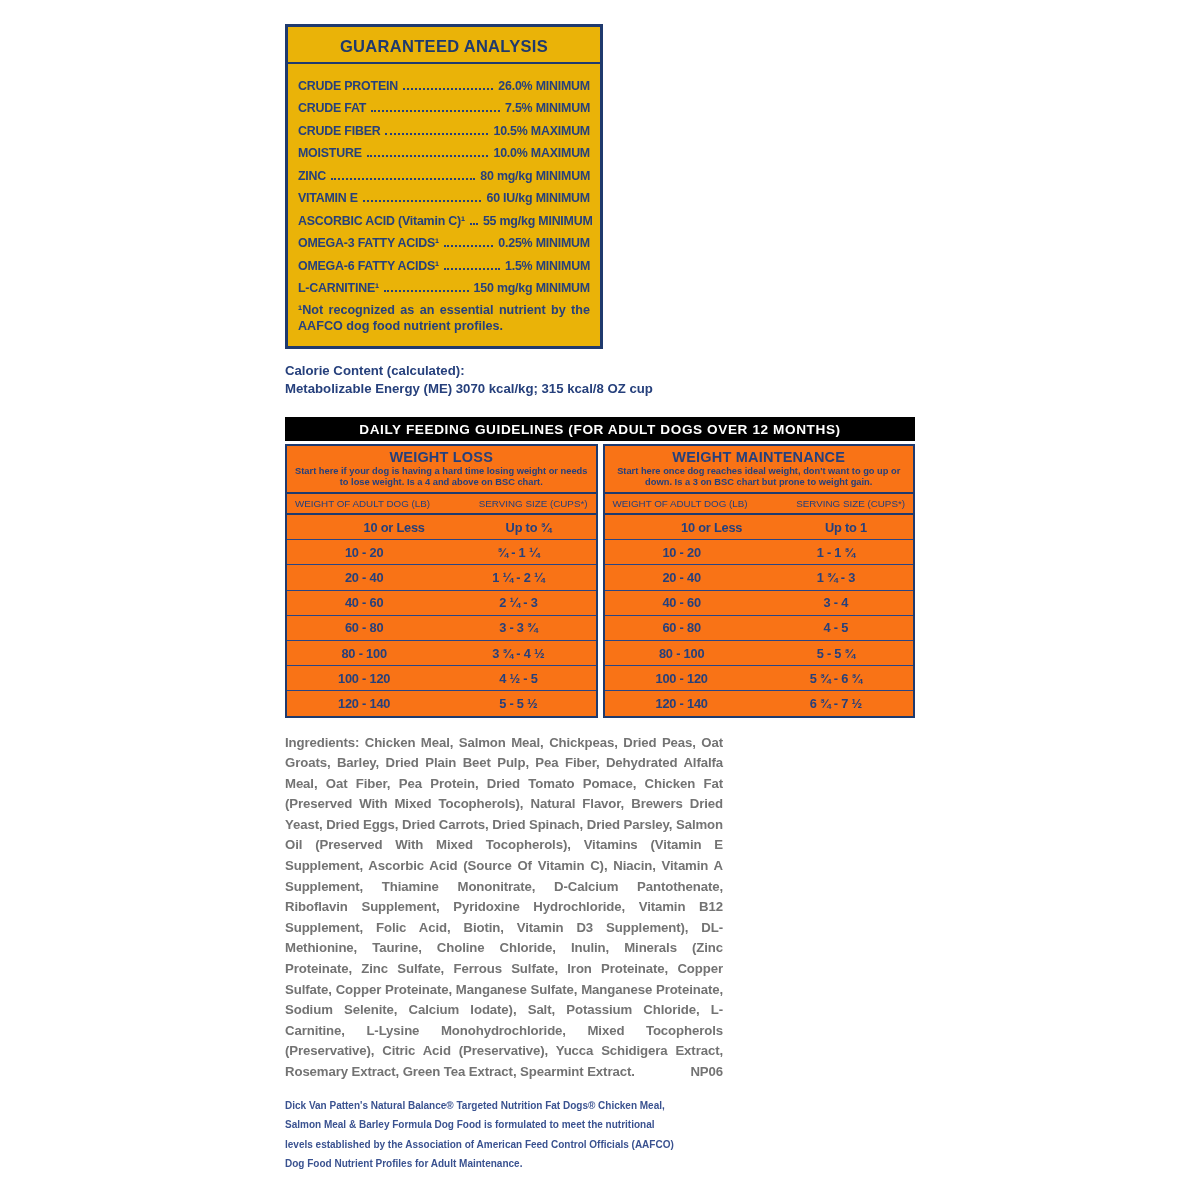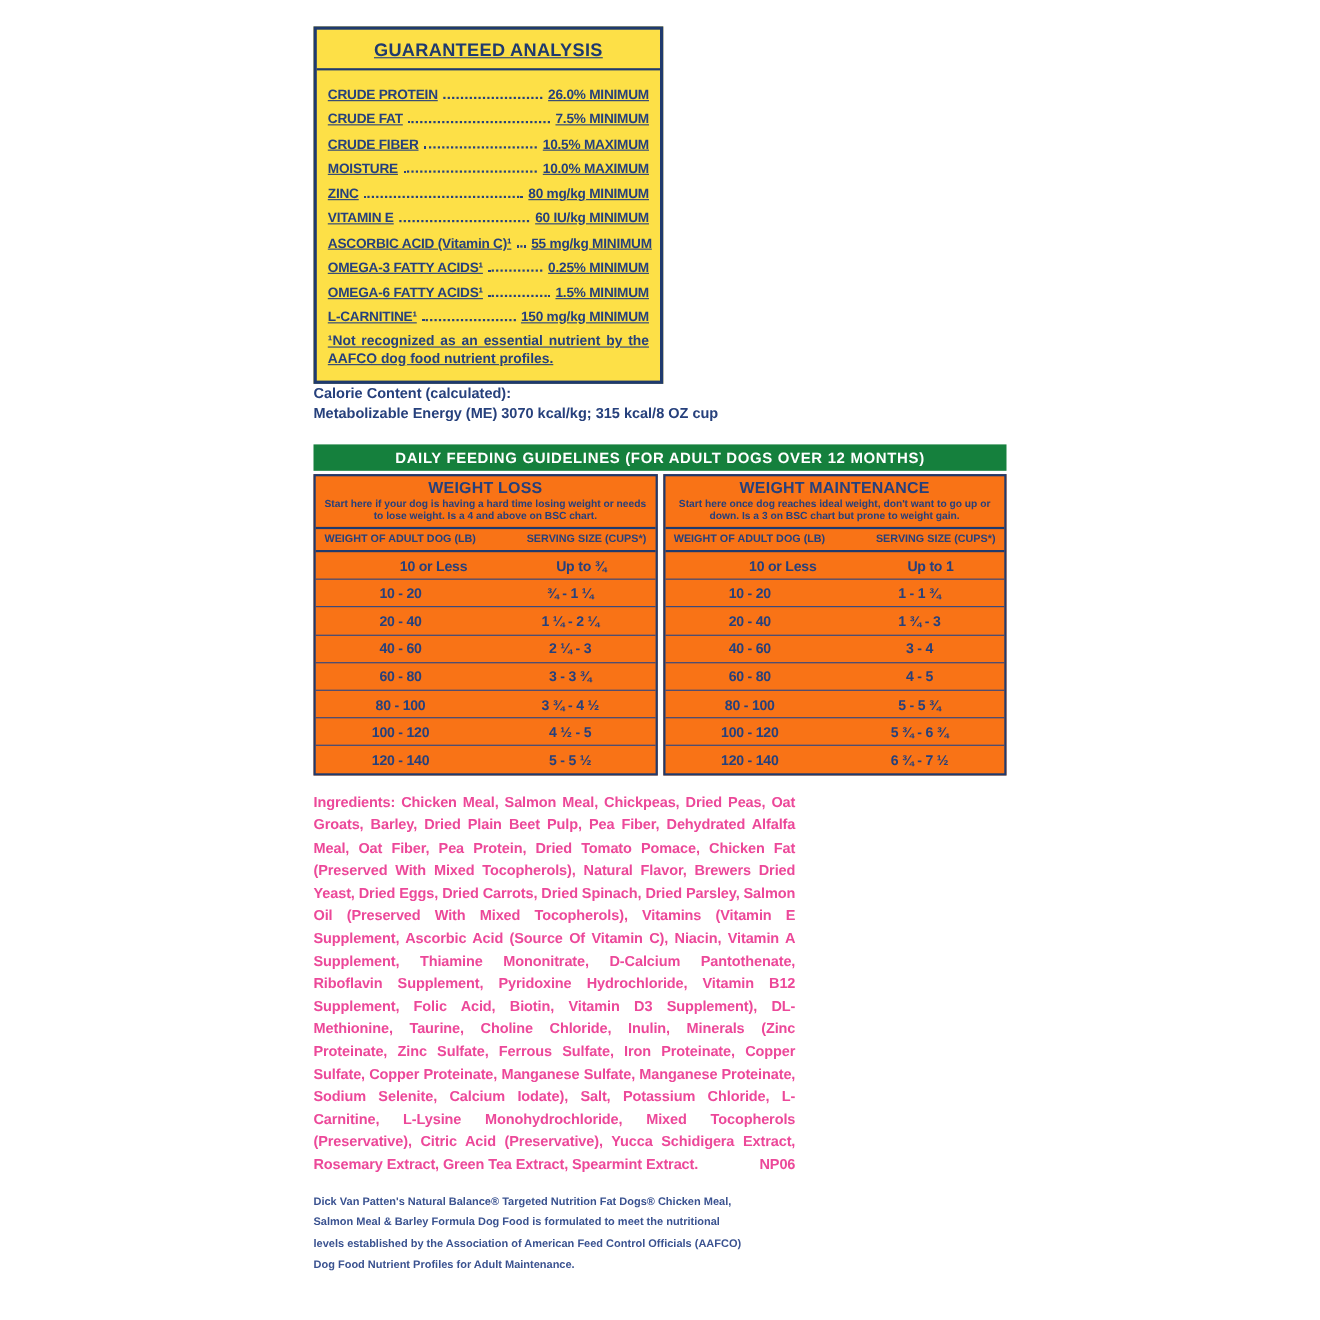--- a/index.html
+++ b/index.html
@@ -8,67 +8,67 @@
     font-family:"Liberation Sans", sans-serif;
     color:#26407c;
     -webkit-font-smoothing:antialiased;
   }
   .page{position:relative;width:1200px;height:1200px;overflow:hidden;}
   .content{position:absolute;left:285px;top:0;width:640px;}
 
   
   .ga-box{
     margin-top:24px;width:292px;border:3px solid #1f3a6e;
-    padding:6px 10px 12px 10px;background:#fde047;text-decoration:underline;
+    padding:6px 10px 12px 10px;background:#eab308;
   }
   .ga-title{
     text-align:center;font-weight:700;font-size:16.5px;letter-spacing:.3px;
     color:#1f3a6e;padding:4px 0 6px 0;
   }
   .ga-divider{border-top:2.5px solid #1f3a6e;margin:0 -10px 6px -10px;}
   .ga-row{display:flex;align-items:flex-end;height:22.5px;font-weight:700;font-size:12.4px;color:#26407c;white-space:nowrap;}
   .ga-label{letter-spacing:-0.2px;}
   .ga-leader{flex:1 1 auto;border-bottom:2.6px dotted #26407c;margin:0 5px 3px 5px;min-width:8px;}
   .ga-value{letter-spacing:-0.2px;}
   .ga-footnote{
     margin-top:8px;font-size:12.6px;font-weight:700;line-height:15.5px;
     color:#26407c;text-align:justify;
   }
 
   
-  .calorie{font-size:13.2px;font-weight:700;line-height:17.5px;color:#26407c;}
+  .calorie{margin-top:13px;font-size:13.2px;font-weight:700;line-height:17.5px;color:#26407c;}
 
   
   .feed-table{margin-top:20px;width:630px;}
   .feed-banner{
-    background:#15803d;color:#ffffff;text-align:center;
+    background:#000000;color:#ffffff;text-align:center;
     font-weight:700;font-size:13.6px;letter-spacing:.6px;
     padding:5px 0 4px 0;
   }
   .feed-cols{display:flex;gap:5px;margin-top:3px;}
   .feed-col{flex:1 1 0;border:2.5px solid #1f3a6e;background:#f97316;}
   .feed-head{padding:3px 6px 4px 6px;text-align:center;}
   .feed-heading{font-weight:700;font-size:14.5px;letter-spacing:.2px;color:#26407c;}
   .feed-desc{font-weight:700;font-size:9.3px;line-height:11px;color:#26407c;margin-top:1px;}
   .feed-colheads{
     display:flex;border-top:2.5px solid #1f3a6e;border-bottom:2.5px solid #1f3a6e;
-    font-weight:700;font-size:9.8px;color:#26407c;
+    font-weight:400;font-size:9.8px;color:#26407c;
   }
   .feed-colheads .c{flex:1 1 0;padding:4px 8px;}
   .feed-colheads .c:first-child{text-align:left;}
   .feed-colheads .c:last-child{text-align:right;}
   .t-row{display:flex;height:24.2px;align-items:center;border-top:1.8px solid #2a4585;}
   .t-row:first-child{border-top:none;margin-left:40px;}
   .t-cell{flex:1 1 0;text-align:center;font-weight:700;font-size:12.8px;color:#26407c;letter-spacing:-0.2px;}
 
   
   .ingredients{
     position:relative;margin-top:15px;width:438px;
     font-size:13.2px;font-weight:700;line-height:20.6px;
-    text-align:justify;color:#ec4899;letter-spacing:-0.1px;
+    text-align:justify;color:#737373;letter-spacing:-0.1px;
   }
   .np-code{position:absolute;right:0;bottom:0;font-weight:700;}
 
   
   .aafco{
     margin-top:13px;width:398px;
     font-size:10px;font-weight:700;line-height:19.5px;color:#3a5290;
   }
 </style>
 </head>

